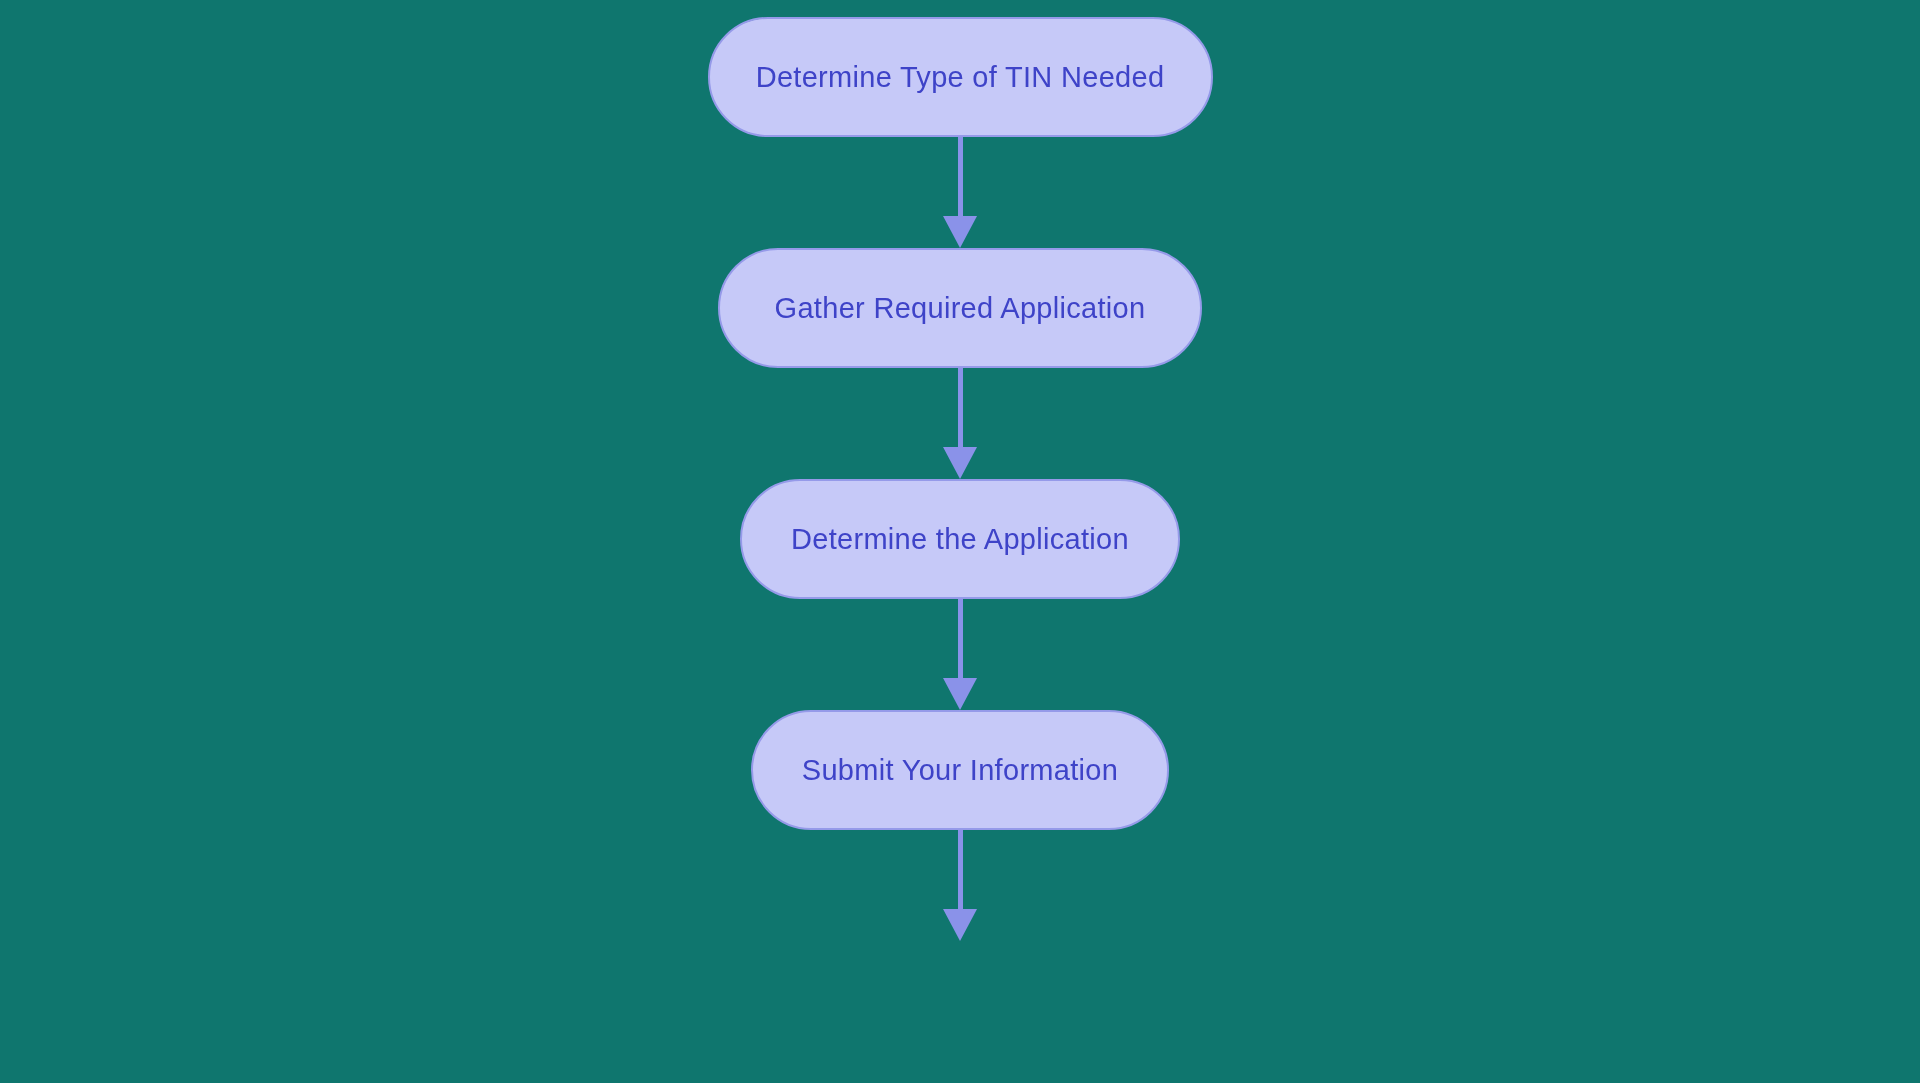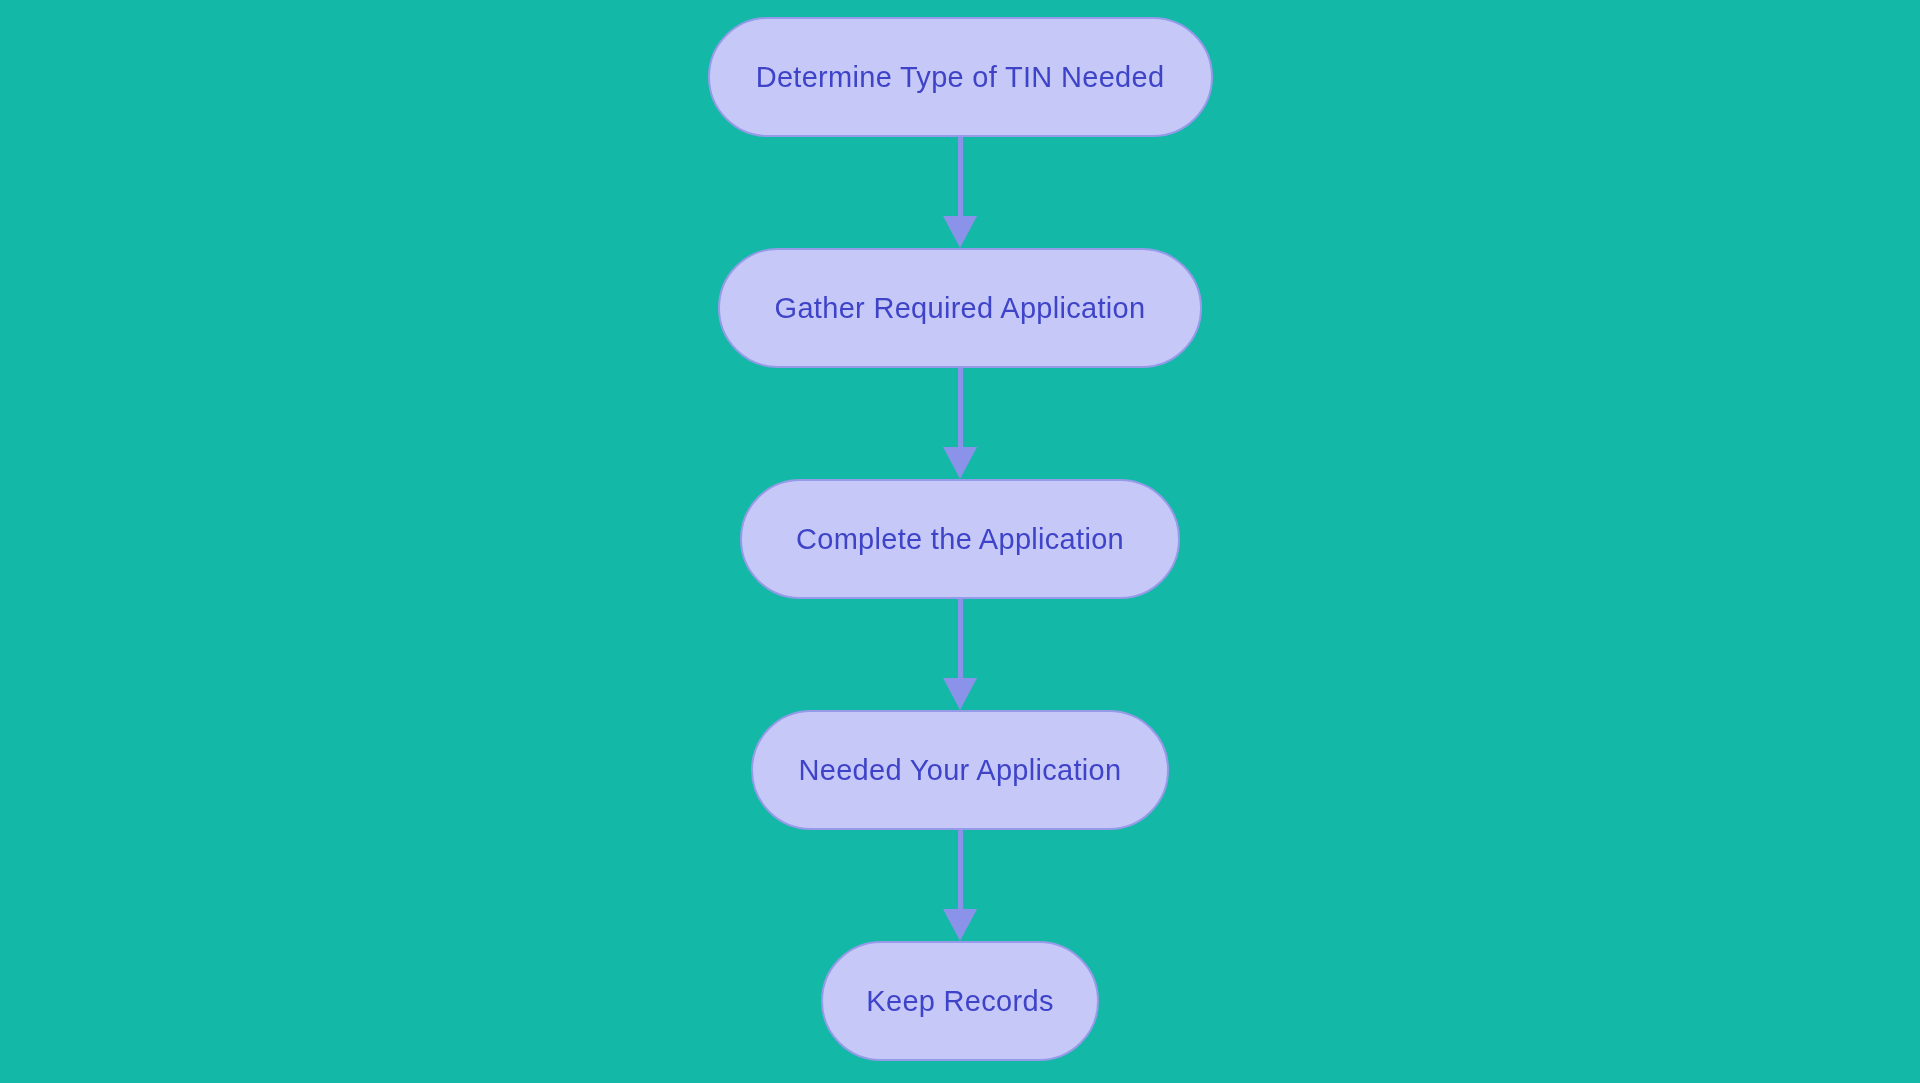--- a/index.html
+++ b/index.html
@@ -8,21 +8,21 @@
     background: #ffffff;
     width: 1920px;
     height: 1083px;
     overflow: hidden;
     font-family: "Liberation Sans", sans-serif;
   }
   .canvas {
     position: relative;
     width: 1920px;
     height: 1083px;
-    background: #14b8a6;
+    background: #0f766e;
     display: flex;
     flex-direction: column;
     align-items: center;
     padding-top: 17px;
     box-sizing: border-box;
   }
   .flow-node {
     height: 120px;
     box-sizing: border-box;
     background: #c6c9f8;
@@ -74,29 +74,28 @@
     <div class="head"></div>
   </div>
 
   <div class="flow-node n2">Gather Required Application</div>
 
   <div class="connector">
     <div class="line"></div>
     <div class="head"></div>
   </div>
 
-  <div class="flow-node n3">Complete the Application</div>
+  <div class="flow-node n3">Determine the Application</div>
 
   <div class="connector">
     <div class="line"></div>
     <div class="head"></div>
   </div>
 
-  <div class="flow-node n4">Needed Your Application</div>
+  <div class="flow-node n4">Submit Your Information</div>
 
   <div class="connector">
     <div class="line"></div>
     <div class="head"></div>
   </div>
 
-  <div class="flow-node n5">Keep Records</div>
 
 </div>
 
 </body></html>

